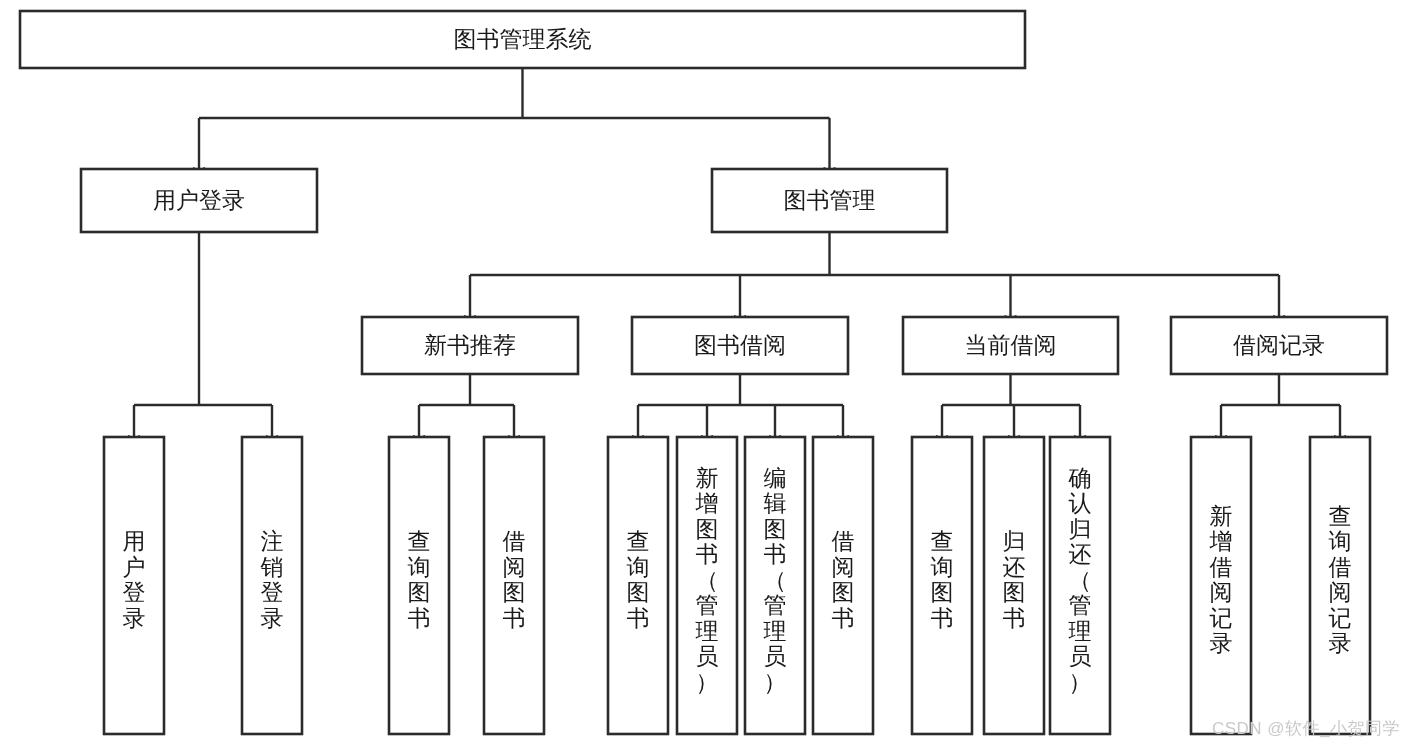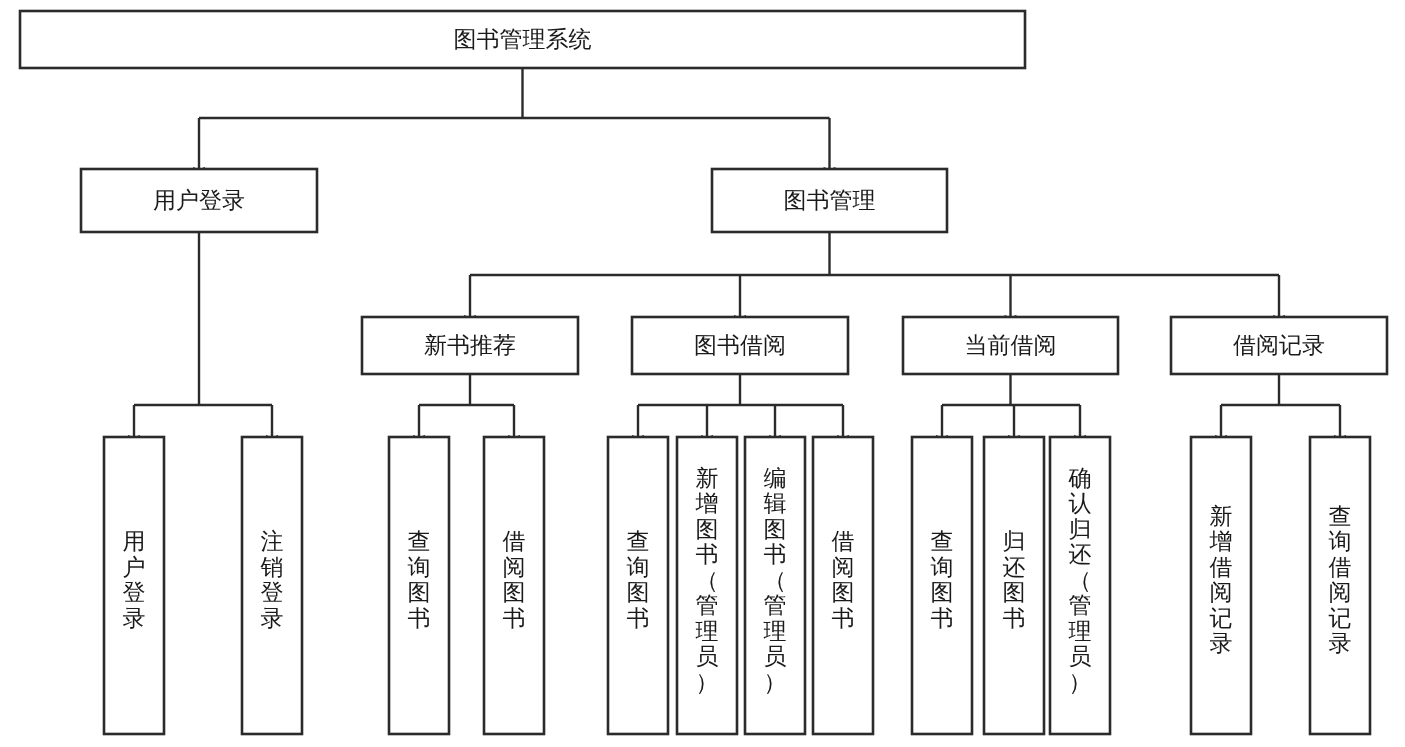--- a/index.html
+++ b/index.html
@@ -140,13 +140,14 @@
           <rect x="1191" y="437" width="60" height="297" class="node-rect"></rect>
           <text x="1221" y="0" class="leaf-label" text-anchor="middle"><tspan x="1221" y="523.75">新</tspan><tspan x="1221" y="549.25">增</tspan><tspan x="1221" y="574.75">借</tspan><tspan x="1221" y="600.25">阅</tspan><tspan x="1221" y="625.75">记</tspan><tspan x="1221" y="651.25">录</tspan></text>
         </g>
         <g>
           <rect x="1310" y="437" width="60" height="297" class="node-rect"></rect>
           <text x="1340" y="0" class="leaf-label" text-anchor="middle"><tspan x="1340" y="523.75">查</tspan><tspan x="1340" y="549.25">询</tspan><tspan x="1340" y="574.75">借</tspan><tspan x="1340" y="600.25">阅</tspan><tspan x="1340" y="625.75">记</tspan><tspan x="1340" y="651.25">录</tspan></text>
         </g>
       </g>
   </svg>
 
+  <div class="watermark">CSDN @软件_小贺同学</div>
 </div>
 
 </body></html>

